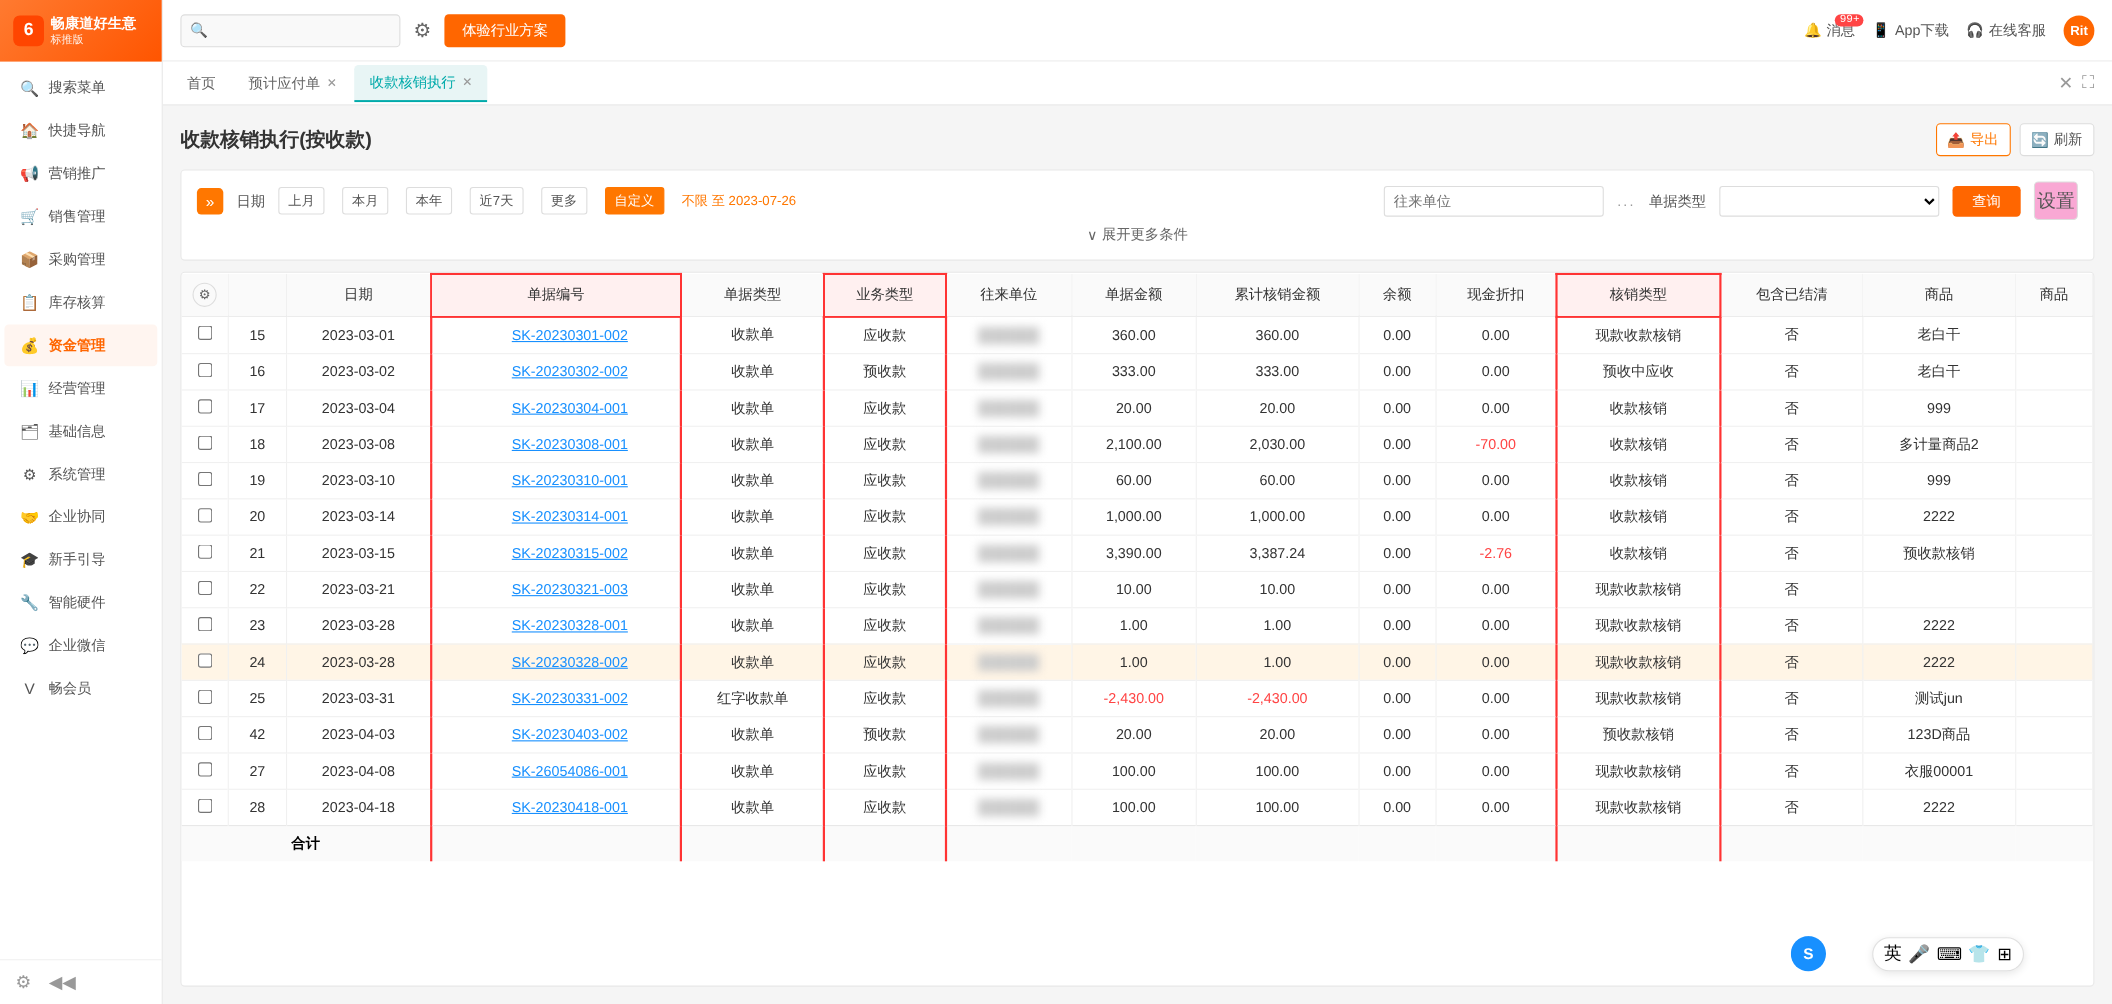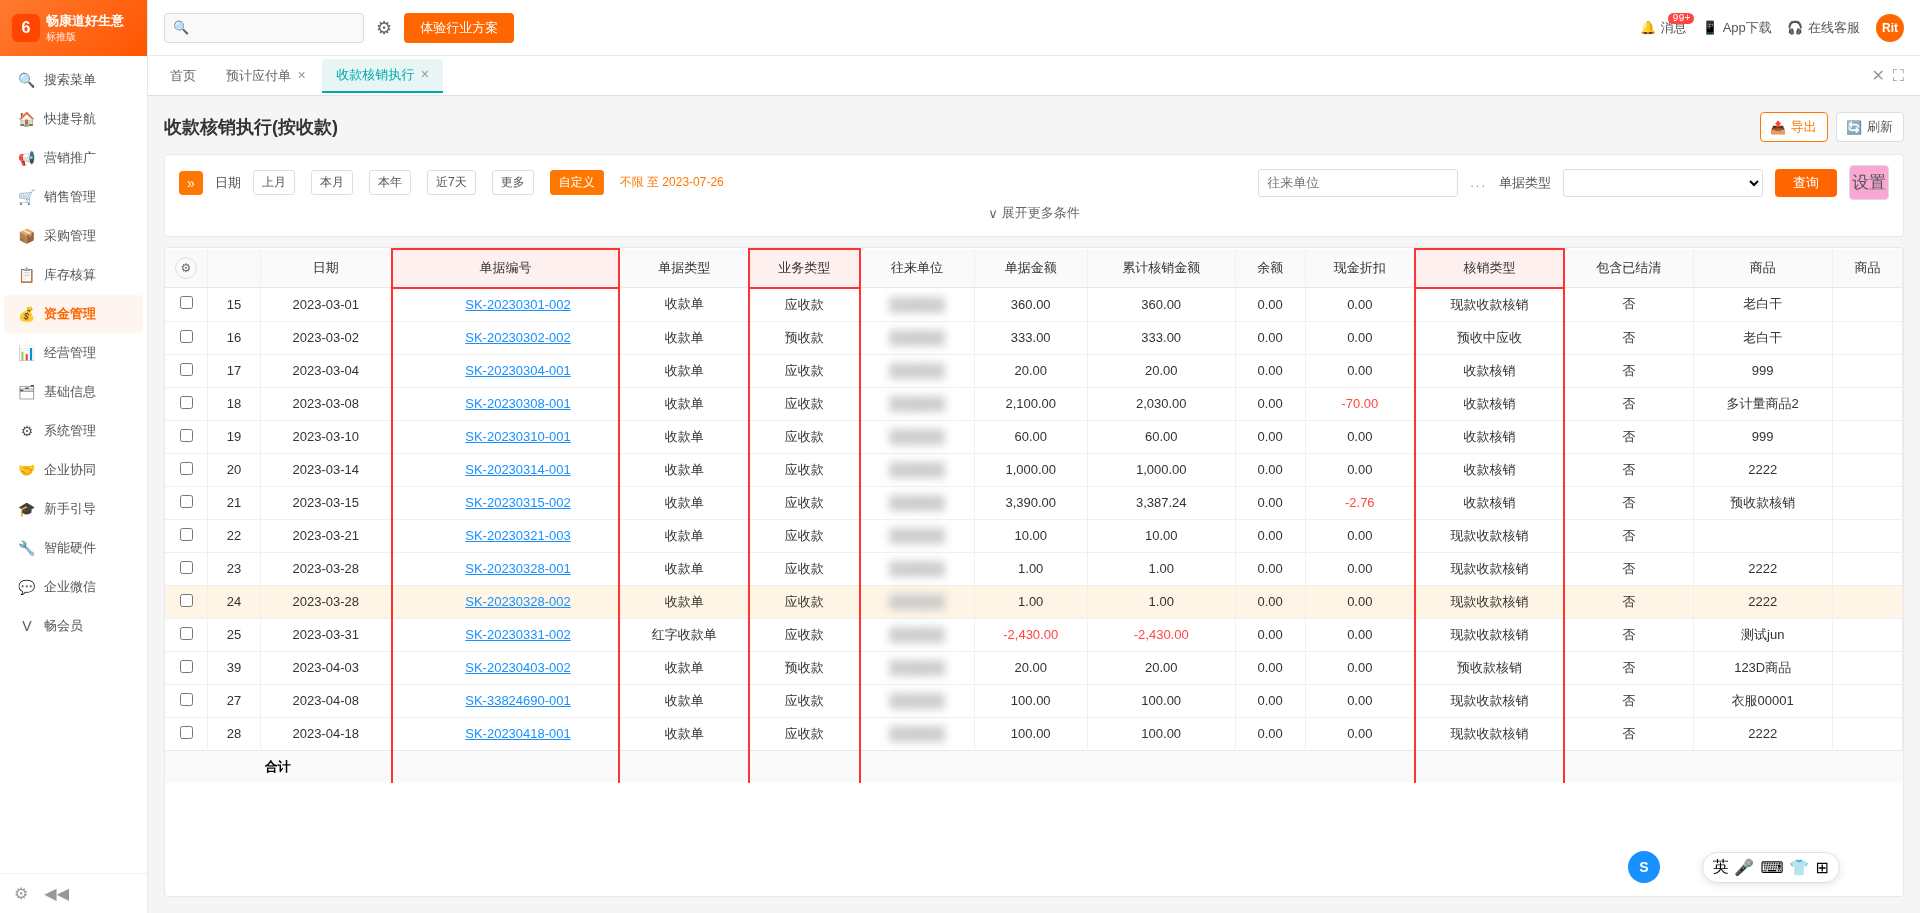--- a/index.html
+++ b/index.html
@@ -669,40 +669,40 @@
               <td class="negative">-2,430.00</td>
               <td>0.00</td>
               <td>0.00</td>
               <td class="col-highlight-type">现款收款核销</td>
               <td>否</td>
               <td>测试jun</td>
               <td></td>
             </tr>
             <tr>
               <td><input type="checkbox" style=""></td>
-              <td>39</td>
+              <td>42</td>
               <td>2023-04-03</td>
               <td class="link col-highlight-order">SK-20230403-002</td>
               <td>收款单</td>
               <td class="col-highlight-biz">预收款</td>
               <td class="blurred">██████</td>
               <td>20.00</td>
               <td>20.00</td>
               <td>0.00</td>
               <td>0.00</td>
               <td class="col-highlight-type">预收款核销</td>
               <td>否</td>
               <td>123D商品</td>
               <td></td>
             </tr>
             <tr>
               <td><input type="checkbox" style=""></td>
               <td>27</td>
               <td>2023-04-08</td>
-              <td class="link col-highlight-order">SK-33824690-001</td>
+              <td class="link col-highlight-order">SK-26054086-001</td>
               <td>收款单</td>
               <td class="col-highlight-biz">应收款</td>
               <td class="blurred">██████</td>
               <td>100.00</td>
               <td>100.00</td>
               <td>0.00</td>
               <td>0.00</td>
               <td class="col-highlight-type">现款收款核销</td>
               <td>否</td>
               <td>衣服00001</td>

